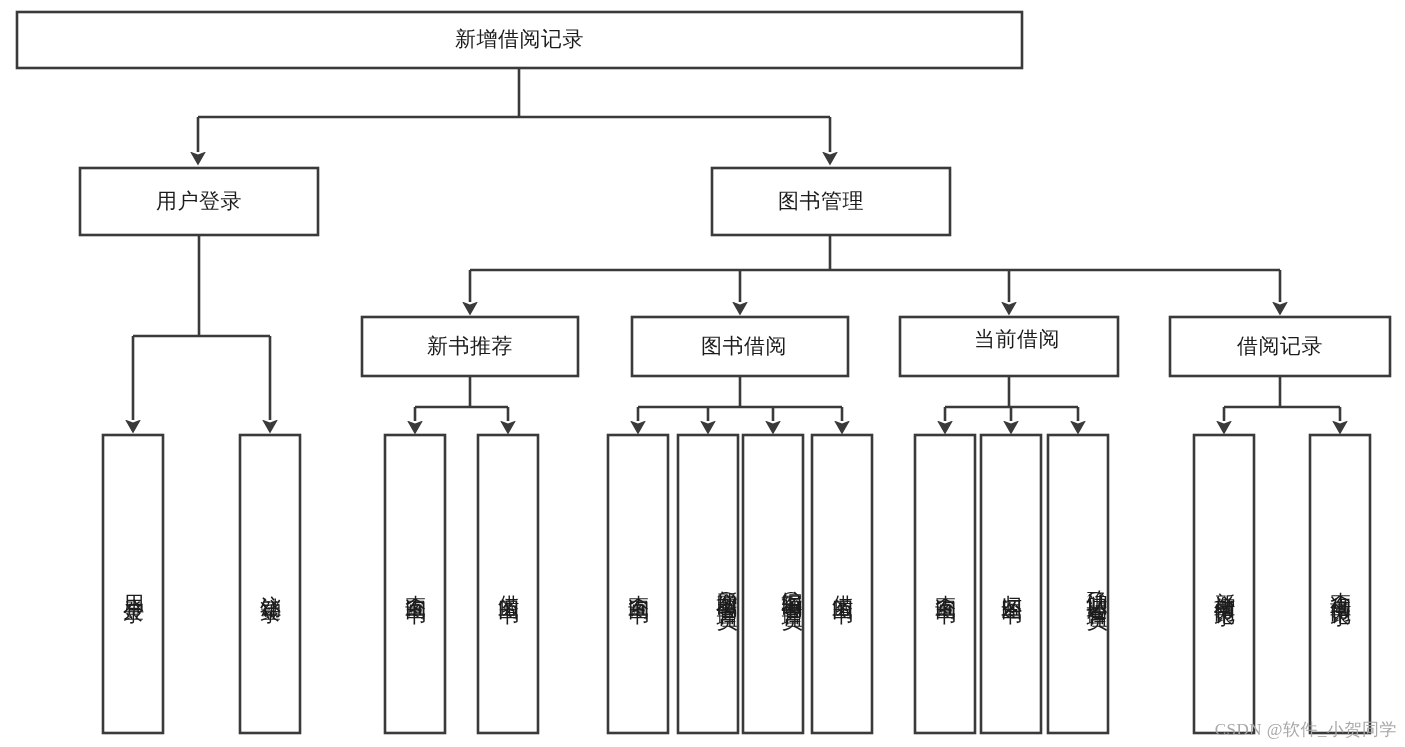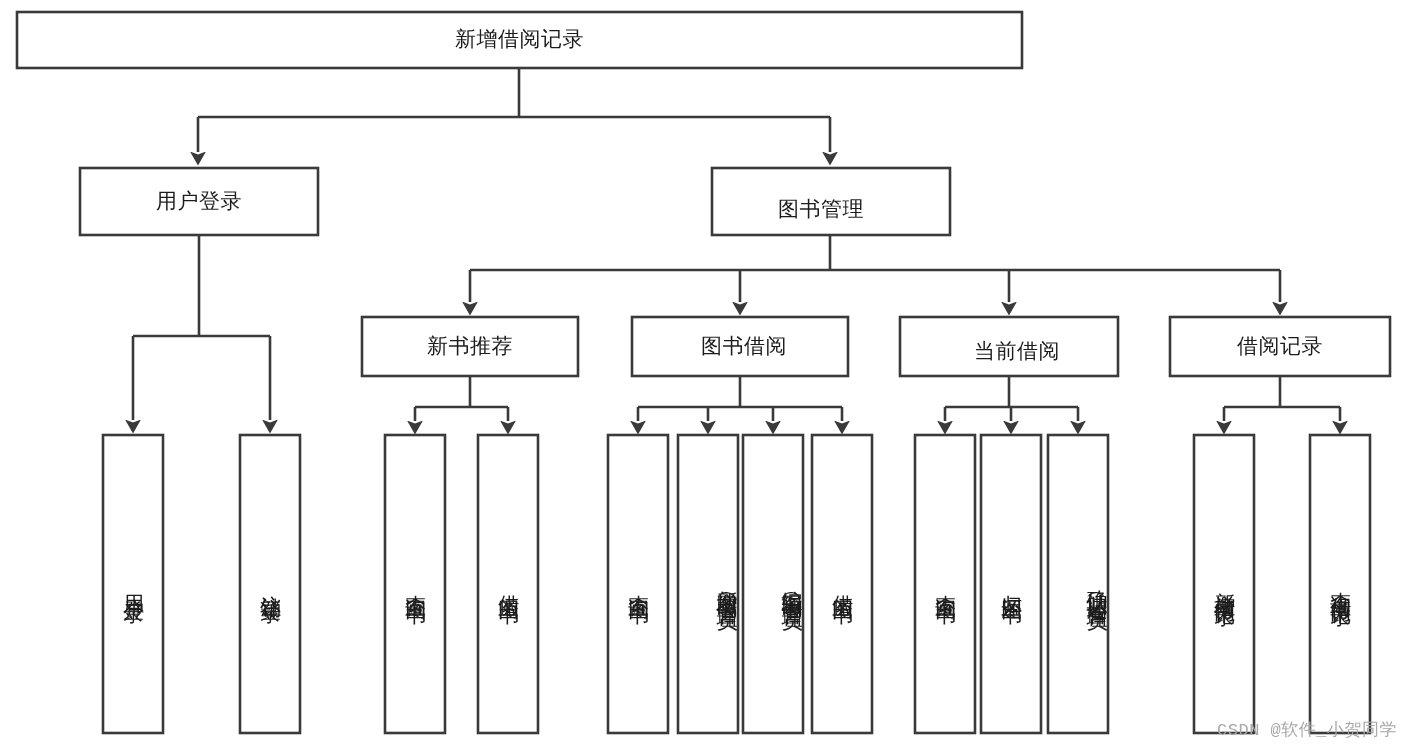--- a/index.html
+++ b/index.html
@@ -70,21 +70,21 @@
   .node-label.vertical.tall {
     align-items: center;
     padding-top: 0;
   }
   #watermark {
     position: absolute;
     right: 8px;
     bottom: 6px;
     font-size: 17px;
     color: #a8a8a8;
-    font-family: Liberation Mono, monospace;
+    font-family: Liberation Serif, serif;
     letter-spacing: 0.5px;
     user-select: none;
   }
 </style>
 </head>
 <body>
 
 <div id="diagram-root">
 
   <svg id="tree-svg" viewBox="0 0 1405 747">
@@ -170,27 +170,27 @@
     <rect class="node-box" x="981" y="435" width="60" height="298"></rect>
     <rect class="node-box" x="1048" y="435" width="60" height="298"></rect>
     <rect class="node-box" x="1194" y="435" width="60" height="298"></rect>
     <rect class="node-box" x="1310" y="435" width="60" height="298"></rect>
   </svg>
 
   <div class="node-label horizontal" style="left:17px; top:12px; width:1005px; height:56px;">新增借阅记录</div>
 
   <div class="node-label horizontal" style="left:80px; top:168px; width:238px; height:67px;">用户登录</div>
 
-  <div class="node-label horizontal" style="left:712px; top:176px; width:218px; height:67px;">图书管理</div>
+  <div class="node-label horizontal" style="left:712px; top:168px; width:218px; height:67px;">图书管理</div>
 
   <div class="node-label horizontal" style="left:362px; top:317px; width:216px; height:59px;">新书推荐</div>
 
   <div class="node-label horizontal" style="left:632px; top:317px; width:224px; height:59px;">图书借阅</div>
 
-  <div class="node-label horizontal" style="left:900px; top:322px; width:234px; height:59px;">当前借阅</div>
+  <div class="node-label horizontal" style="left:900px; top:310px; width:234px; height:59px;">当前借阅</div>
 
   <div class="node-label horizontal" style="left:1170px; top:317px; width:220px; height:60px;">借阅记录</div>
 
   <div class="node-label vertical tall" style="left:103px; top:435px; width:60px; height:298px;">用户登录</div>
 
   <div class="node-label vertical tall" style="left:240px; top:435px; width:60px; height:298px;">注销登录</div>
 
   <div class="node-label vertical tall" style="left:385px; top:435px; width:60px; height:298px;">查询图书</div>
 
   <div class="node-label vertical tall" style="left:478px; top:435px; width:60px; height:298px;">借阅图书</div>

